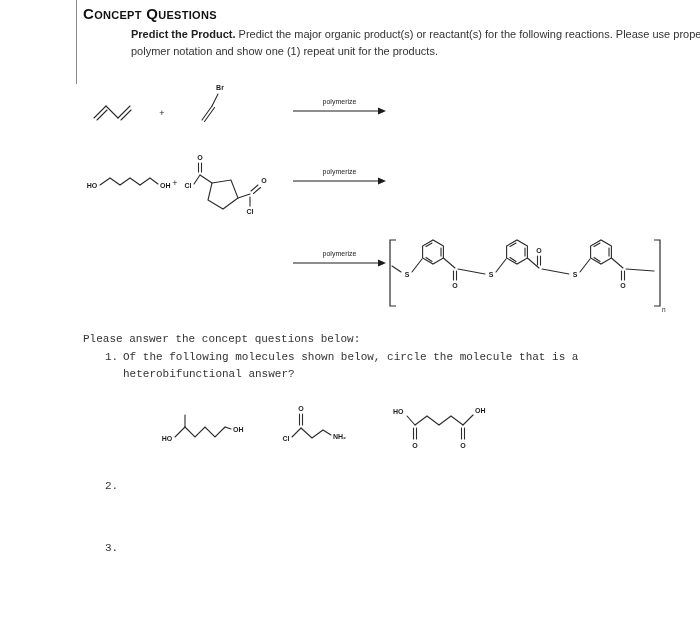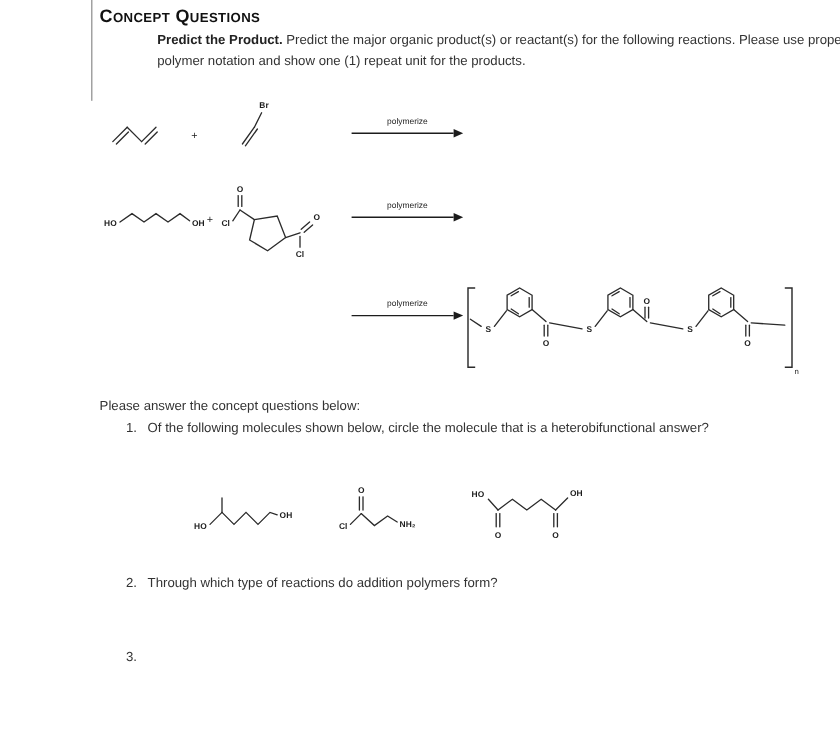--- a/index.html
+++ b/index.html
@@ -22,21 +22,21 @@
     font-variant:small-caps;
     letter-spacing:.3px;
     color:#111;
     text-align:center;
   }
   .intro {
     left:83px; top:26px; width:578px;
     font-size:11px; line-height:1.55; color:#333;margin-left:48px;
   }
   .intro b { color:#222; }
-  .body-text { font-size:11px; line-height:1.5; color:#333; }
+  .body-text { font-size:11px; line-height:1.5; color:#333;font-family:Liberation Mono, monospace; }
   .q-intro { left:83px; top:331px; }
   .q-row { display:flex; }
   .q-num { width:18px; flex:0 0 18px; }
   .q1 { left:105px; top:349px; width:503px; }
   .q1 .q-text { width:485px; }
   .q2 { left:105px; top:478px; width:520px; }
   .q3 { left:105px; top:540px; width:520px; }
 
   svg { display:block; overflow:visible; }
   svg text { font-family:"Liberation Sans", sans-serif; }
@@ -222,18 +222,17 @@
     <line class="bond" x1="306.5" y1="28" x2="306.5" y2="39"></line>
     <line class="bond" x1="309.5" y1="28" x2="309.5" y2="39"></line>
     <text class="atom" x="308" y="48" text-anchor="middle">O</text>
     <line class="bond" x1="308" y1="25" x2="318" y2="15"></line>
     <text class="atom" x="320" y="13" text-anchor="start">OH</text>
   </g>
 </svg>
 
 <div class="abs body-text q-row q2">
   <span class="q-num">2.</span>
-  <span class="q-text">Through which type of reactions do addition polymers form?</span>
 </div>
 
 <div class="abs body-text q-row q3">
   <span class="q-num">3.</span>
 </div>
 
 </body></html>

